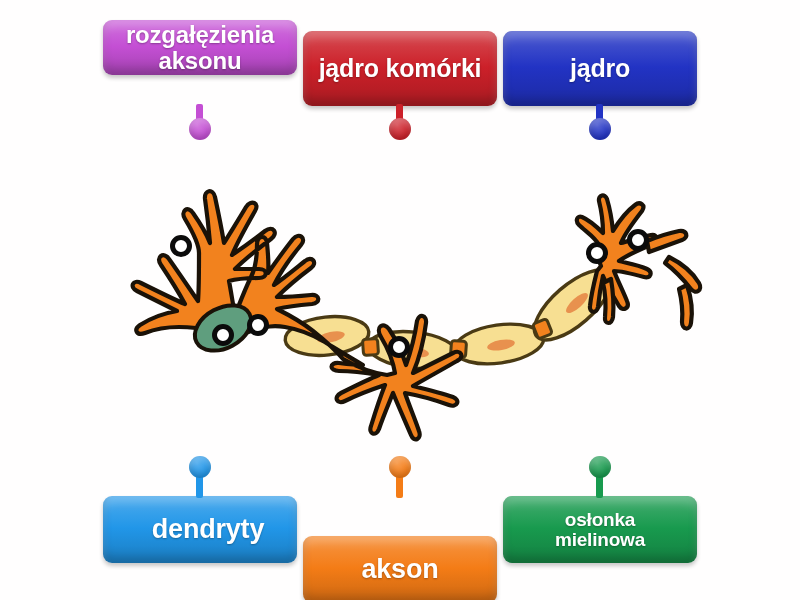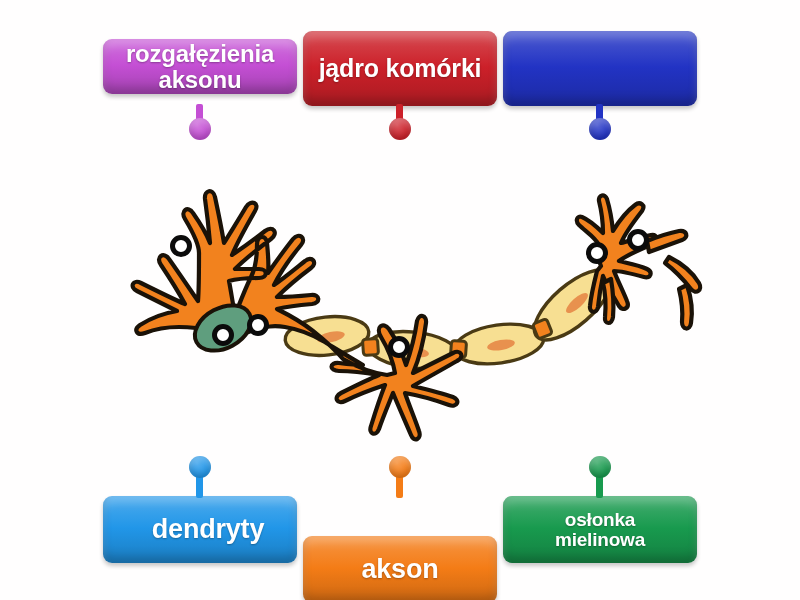--- a/index.html
+++ b/index.html
@@ -234,21 +234,21 @@
   <div class="marker" style="left:170px; top:235px;"></div>
   <div class="marker" style="left:212px; top:324px;"></div>
   <div class="marker" style="left:247px; top:314px;"></div>
   <div class="marker" style="left:388px; top:336px;"></div>
   <div class="marker" style="left:586px; top:242px;"></div>
   <div class="marker" style="left:627px; top:229px;"></div>
 
   <div class="callout">
     <div class="stem" id="stem-0" style="left: 196px; top: 104px; height: 22px; background: rgb(196, 79, 212);"></div>
     <div class="knob" id="knob-0" style="left: 189px; top: 118px; background: radial-gradient(circle at 38% 32%, rgb(211, 123, 223), rgb(196, 79, 212) 70%);"></div>
-    <div class="box" id="box-0" style="left: 103px; top: 39px; width: 194px; height: 55px; font-size: 24px; background: linear-gradient(rgb(208, 114, 221) 0%, rgb(196, 79, 212) 48%, rgb(163, 66, 176) 100%);">
+    <div class="box" id="box-0" style="left: 103px; top: 20px; width: 194px; height: 55px; font-size: 24px; background: linear-gradient(rgb(208, 114, 221) 0%, rgb(196, 79, 212) 48%, rgb(163, 66, 176) 100%);">
       <span>
         <span class="line1">rozgałęzienia</span>
         <span class="line2">aksonu</span>
       </span>
     </div>
   </div>
 
   <div class="callout">
     <div class="stem" id="stem-1" style="left: 396px; top: 104px; height: 22px; background: rgb(204, 32, 41);"></div>
     <div class="knob" id="knob-1" style="left: 389px; top: 118px; background: radial-gradient(circle at 38% 32%, rgb(217, 88, 95), rgb(204, 32, 41) 70%);"></div>
@@ -258,20 +258,21 @@
 
       </span>
     </div>
   </div>
 
   <div class="callout">
     <div class="stem" id="stem-2" style="left: 596px; top: 104px; height: 22px; background: rgb(34, 51, 196);"></div>
     <div class="knob" id="knob-2" style="left: 589px; top: 118px; background: radial-gradient(circle at 38% 32%, rgb(89, 102, 211), rgb(34, 51, 196) 70%);"></div>
     <div class="box" id="box-2" style="left: 503px; top: 31px; width: 194px; height: 75px; font-size: 25px; background: linear-gradient(rgb(78, 92, 208) 0%, rgb(34, 51, 196) 48%, rgb(28, 42, 163) 100%);">
       <span>
+        <span class="line1">jądro</span>
       </span>
     </div>
   </div>
 
   <div class="callout">
     <div class="stem" id="stem-3" style="left: 196px; top: 474px; height: 24px; background: rgb(33, 150, 232);"></div>
     <div class="knob" id="knob-3" style="left: 189px; top: 456px; background: radial-gradient(circle at 38% 32%, rgb(89, 176, 238), rgb(33, 150, 232) 70%);"></div>
     <div class="box" id="box-3" style="left: 103px; top: 496px; width: 194px; height: 67px; font-size: 27px; background: linear-gradient(rgb(77, 171, 237) 0%, rgb(33, 150, 232) 48%, rgb(27, 125, 193) 100%); padding-left: 24px;">
       <span>
         <span class="line1">dendryty</span>

